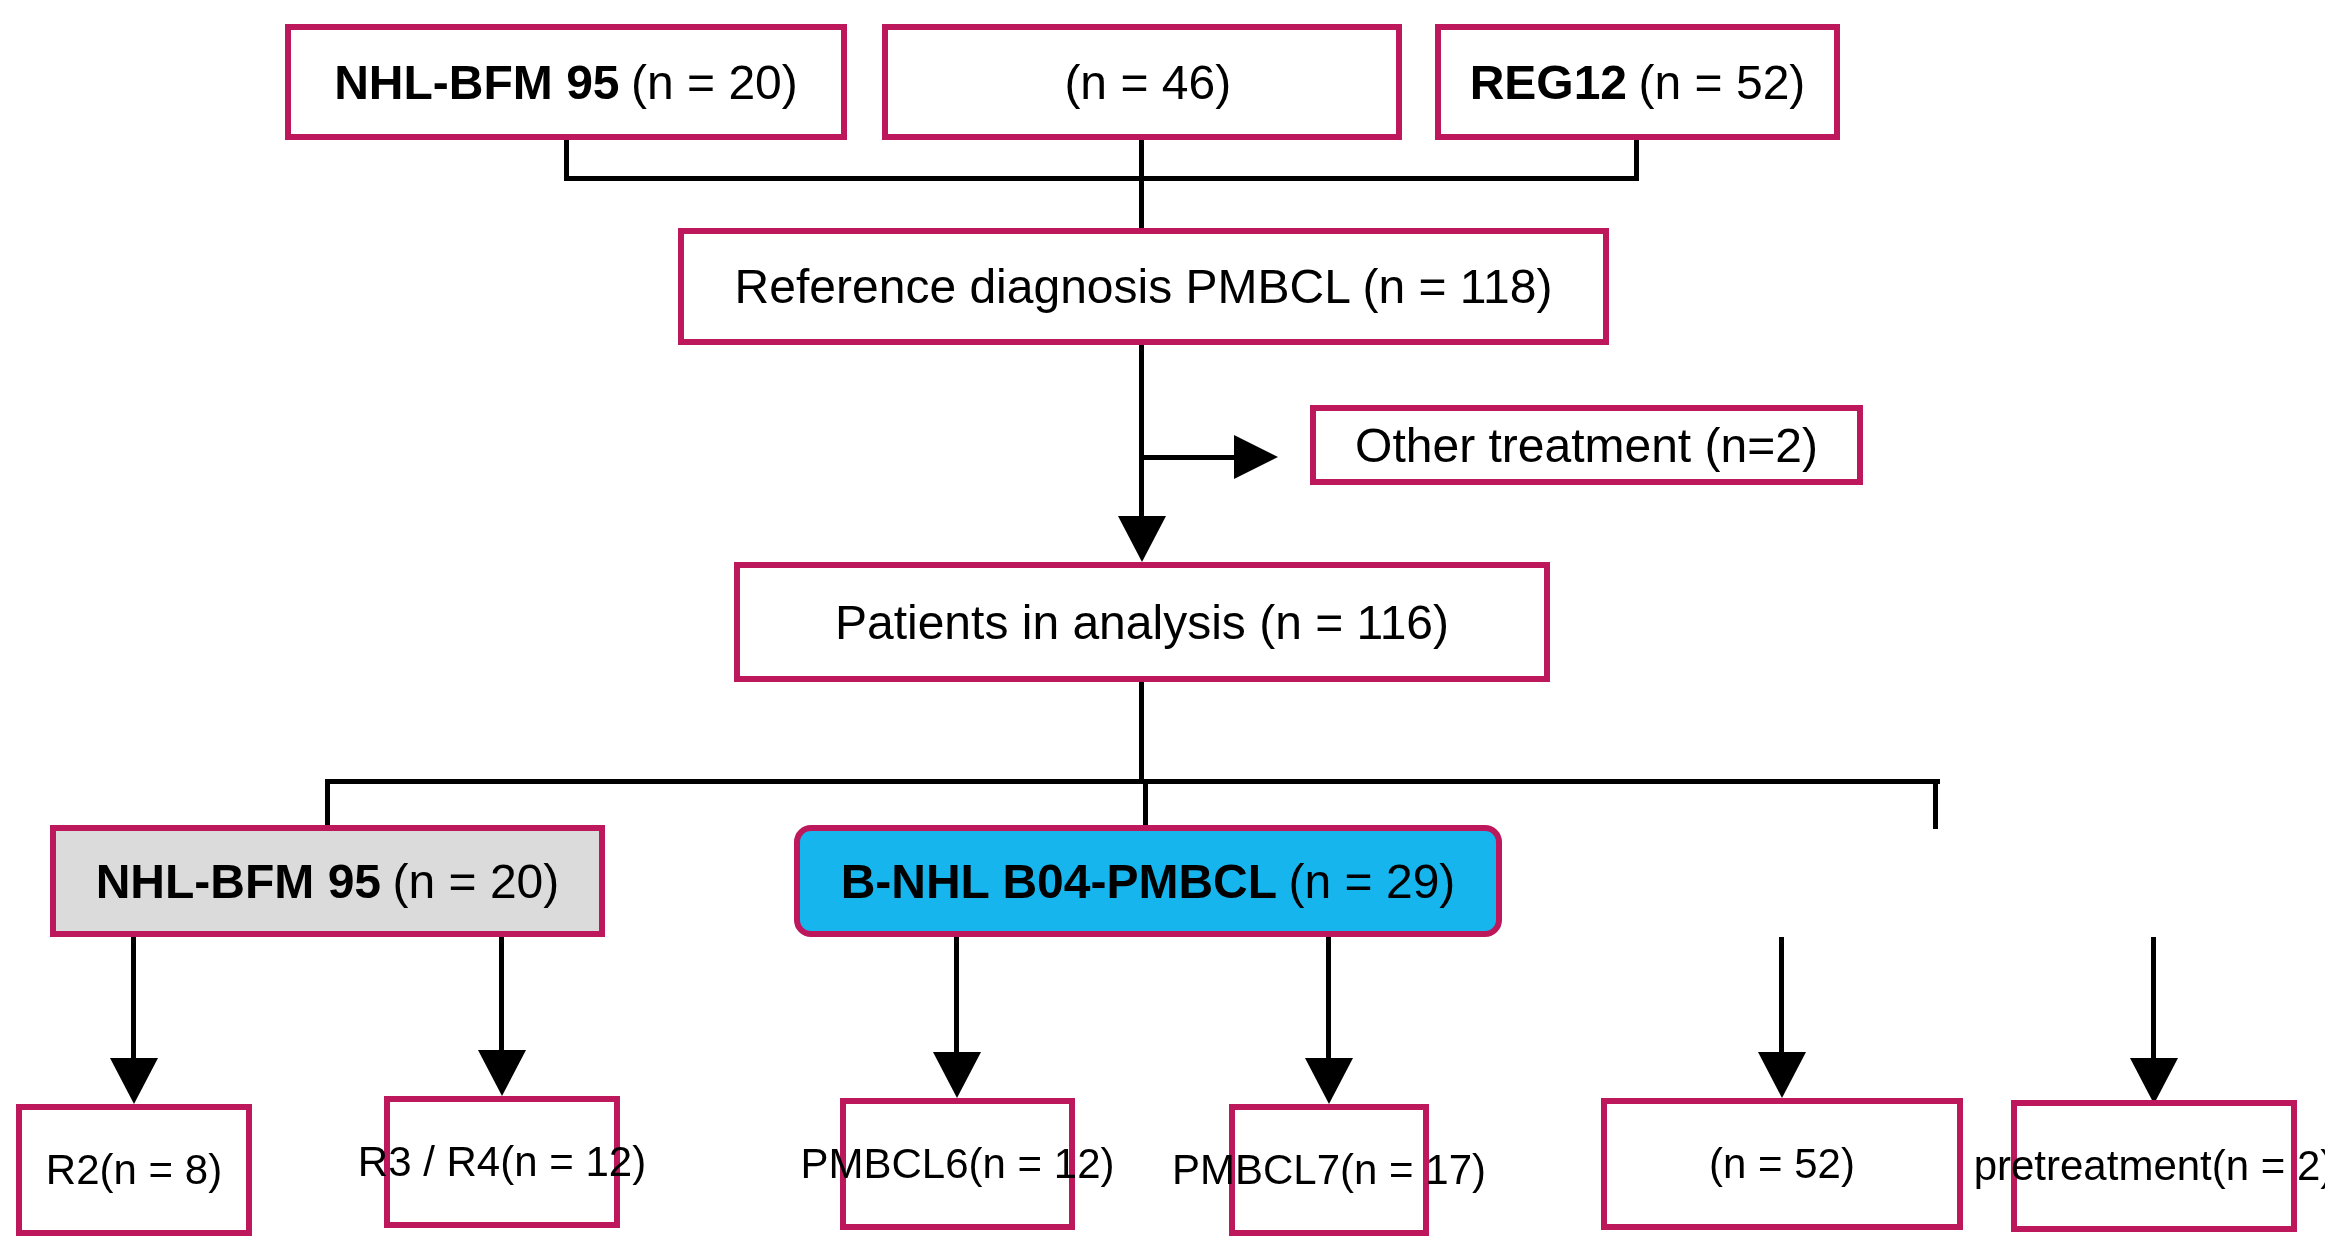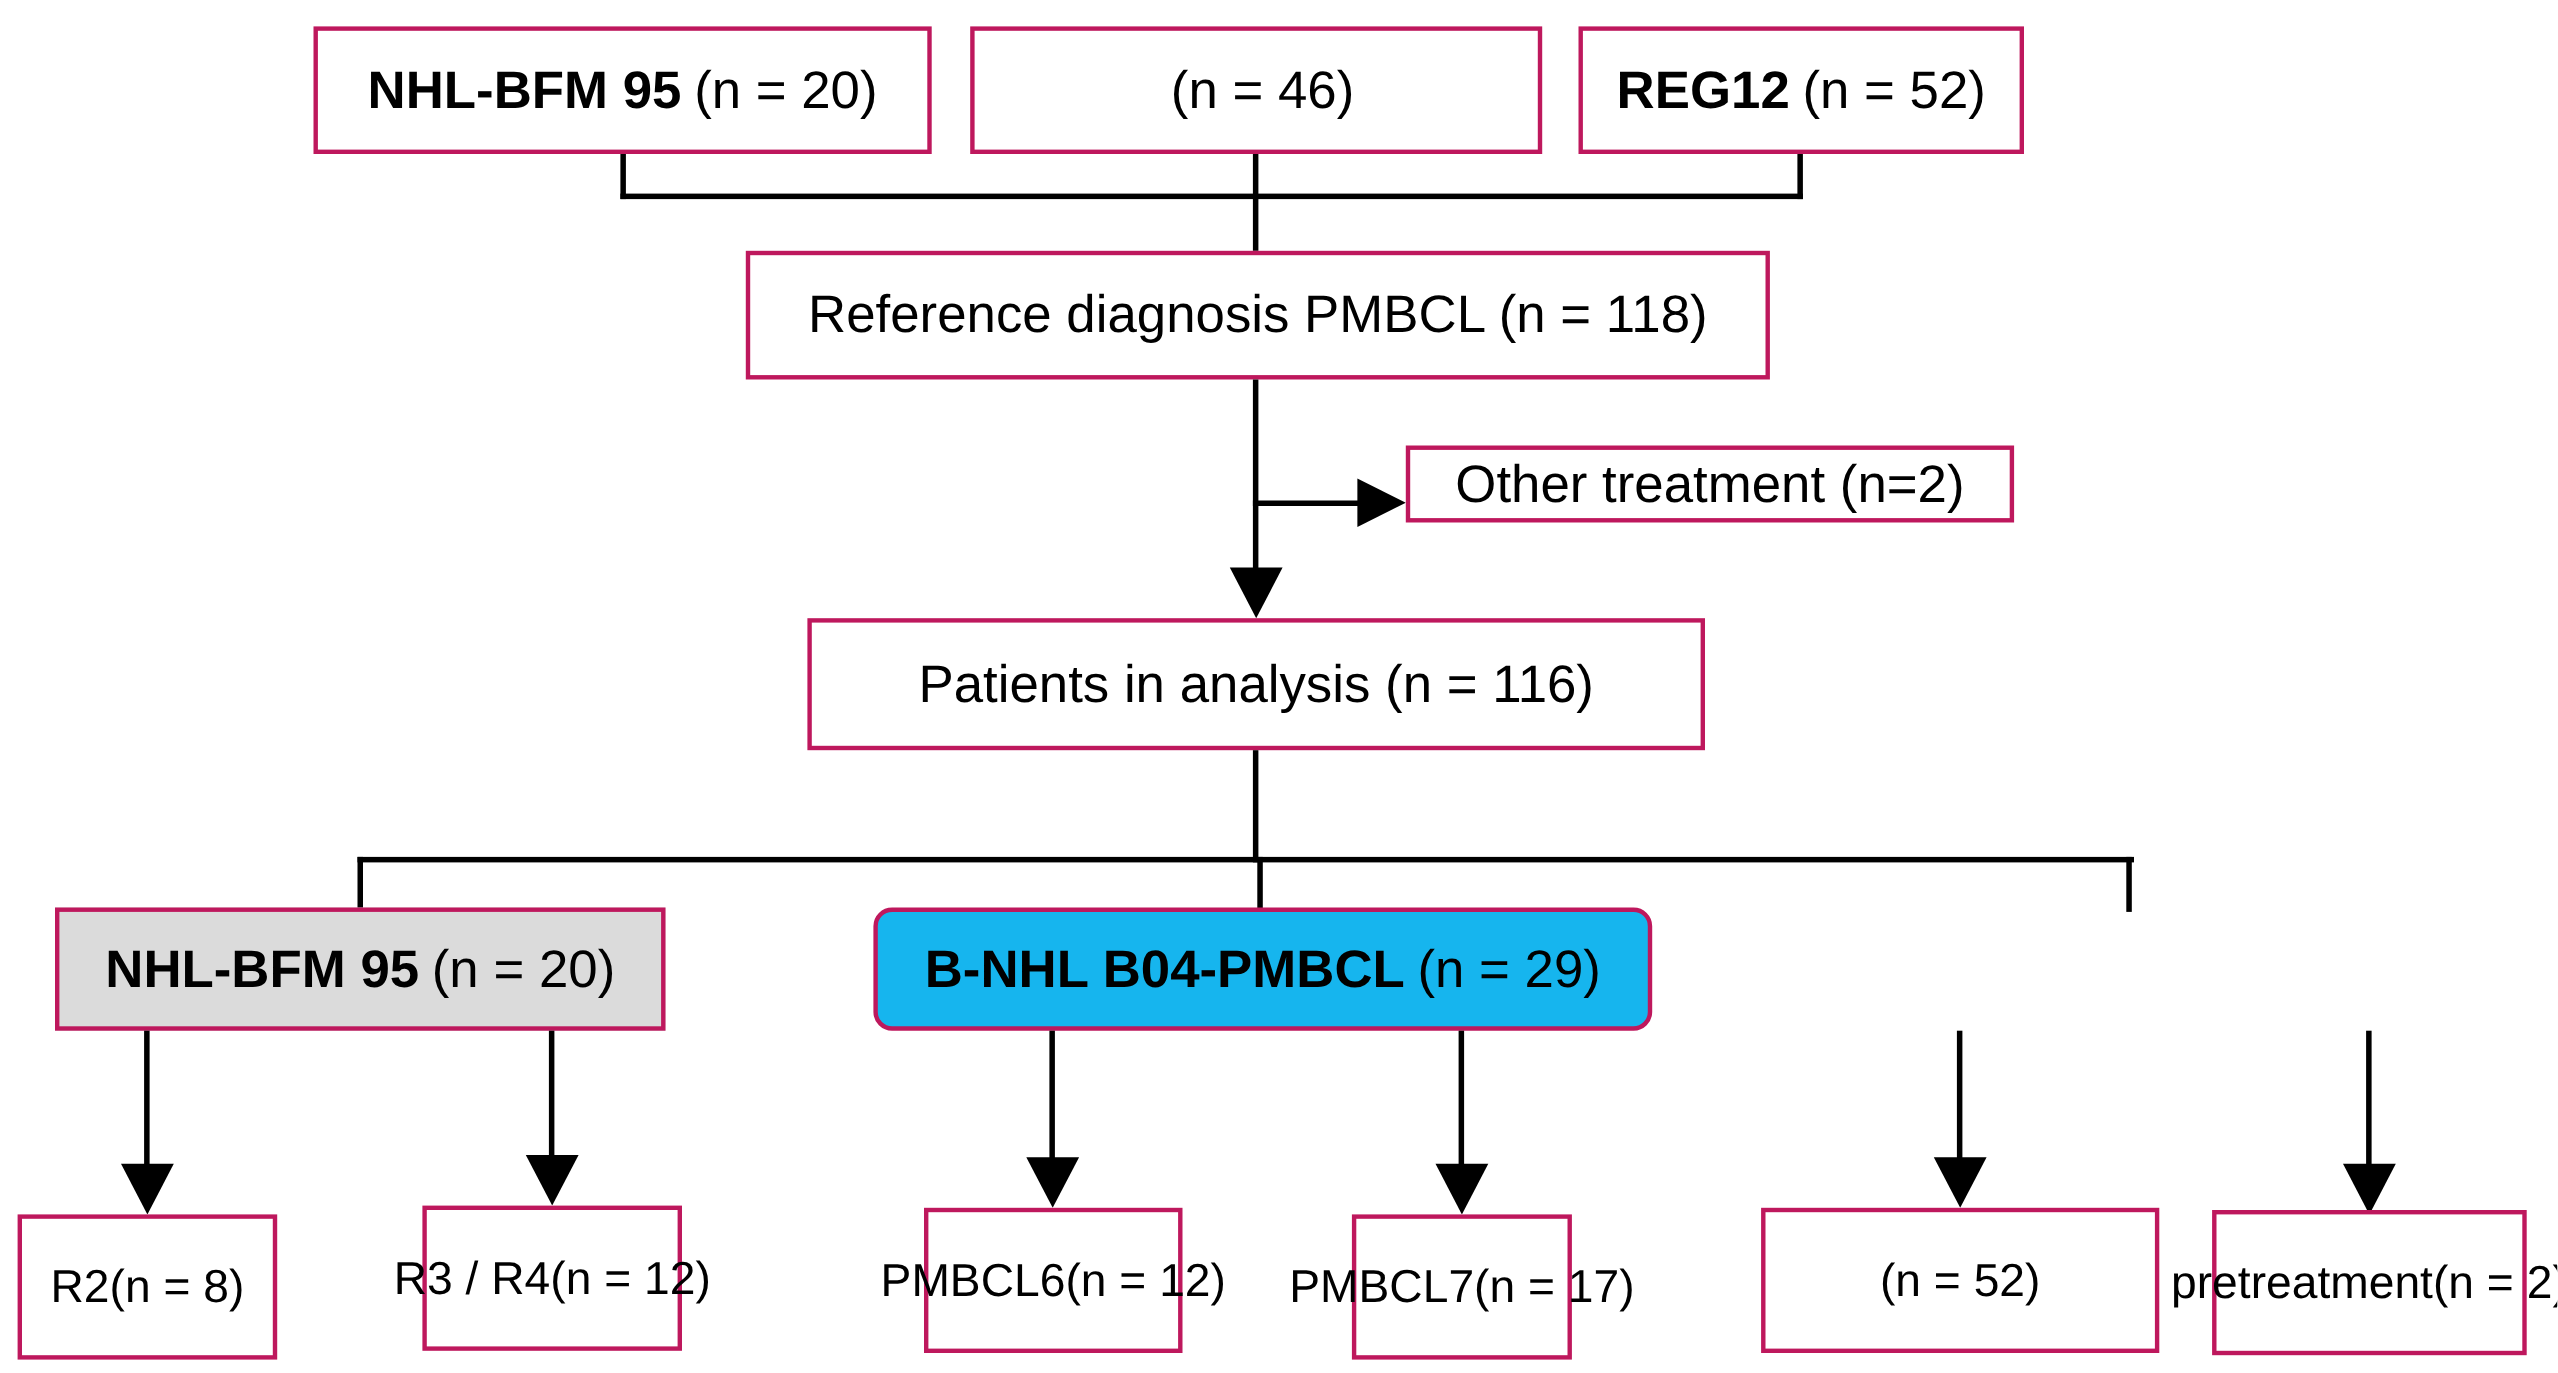--- a/index.html
+++ b/index.html
@@ -7,21 +7,21 @@
     position:relative;
     width:2325px;height:1248px;
     background:#ffffff;
     font-family:"Liberation Sans", sans-serif;
     color:#000;
     overflow:hidden;
   }
   .box{
     position:absolute;
     box-sizing:border-box;
-    border:4px solid #be185d;
+    border:6px solid #be185d;
     background:#ffffff;
     display:flex;
     align-items:center;
     justify-content:center;
     font-size:48px;
     white-space:nowrap;
   }
   .box .bold{font-weight:700;}
   .box .count{margin-left:.24em;}
   .leaf{
@@ -67,21 +67,21 @@
 
   <div class="box" style="left:678px;top:228px;width:931px;height:117px">
     <span>Reference diagnosis PMBCL (n = 118)</span>
   </div>
 
   <div class="line" style="left:1139px;top:345px;width:5px;height:175px"></div>
   <div class="line" style="left:1139px;top:455px;width:99px;height:5px"></div>
   <div class="arrow right" style="left:1234px;top:435px"></div>
   <div class="arrow down" style="left:1118px;top:516px"></div>
 
-  <div class="box" style="left:1278px;top:405px;width:553px;height:70px">
+  <div class="box" style="left:1310px;top:405px;width:553px;height:80px">
     <span>Other treatment (n=2)</span>
   </div>
 
   <div class="box" style="left:734px;top:562px;width:816px;height:120px">
     <span>Patients in analysis (n = 116)</span>
   </div>
 
   <div class="line" style="left:1139px;top:682px;width:5px;height:102px"></div>
   <div class="line" style="left:325px;top:779px;width:1615px;height:5px"></div>
   <div class="line" style="left:325px;top:779px;width:5px;height:50px"></div>

